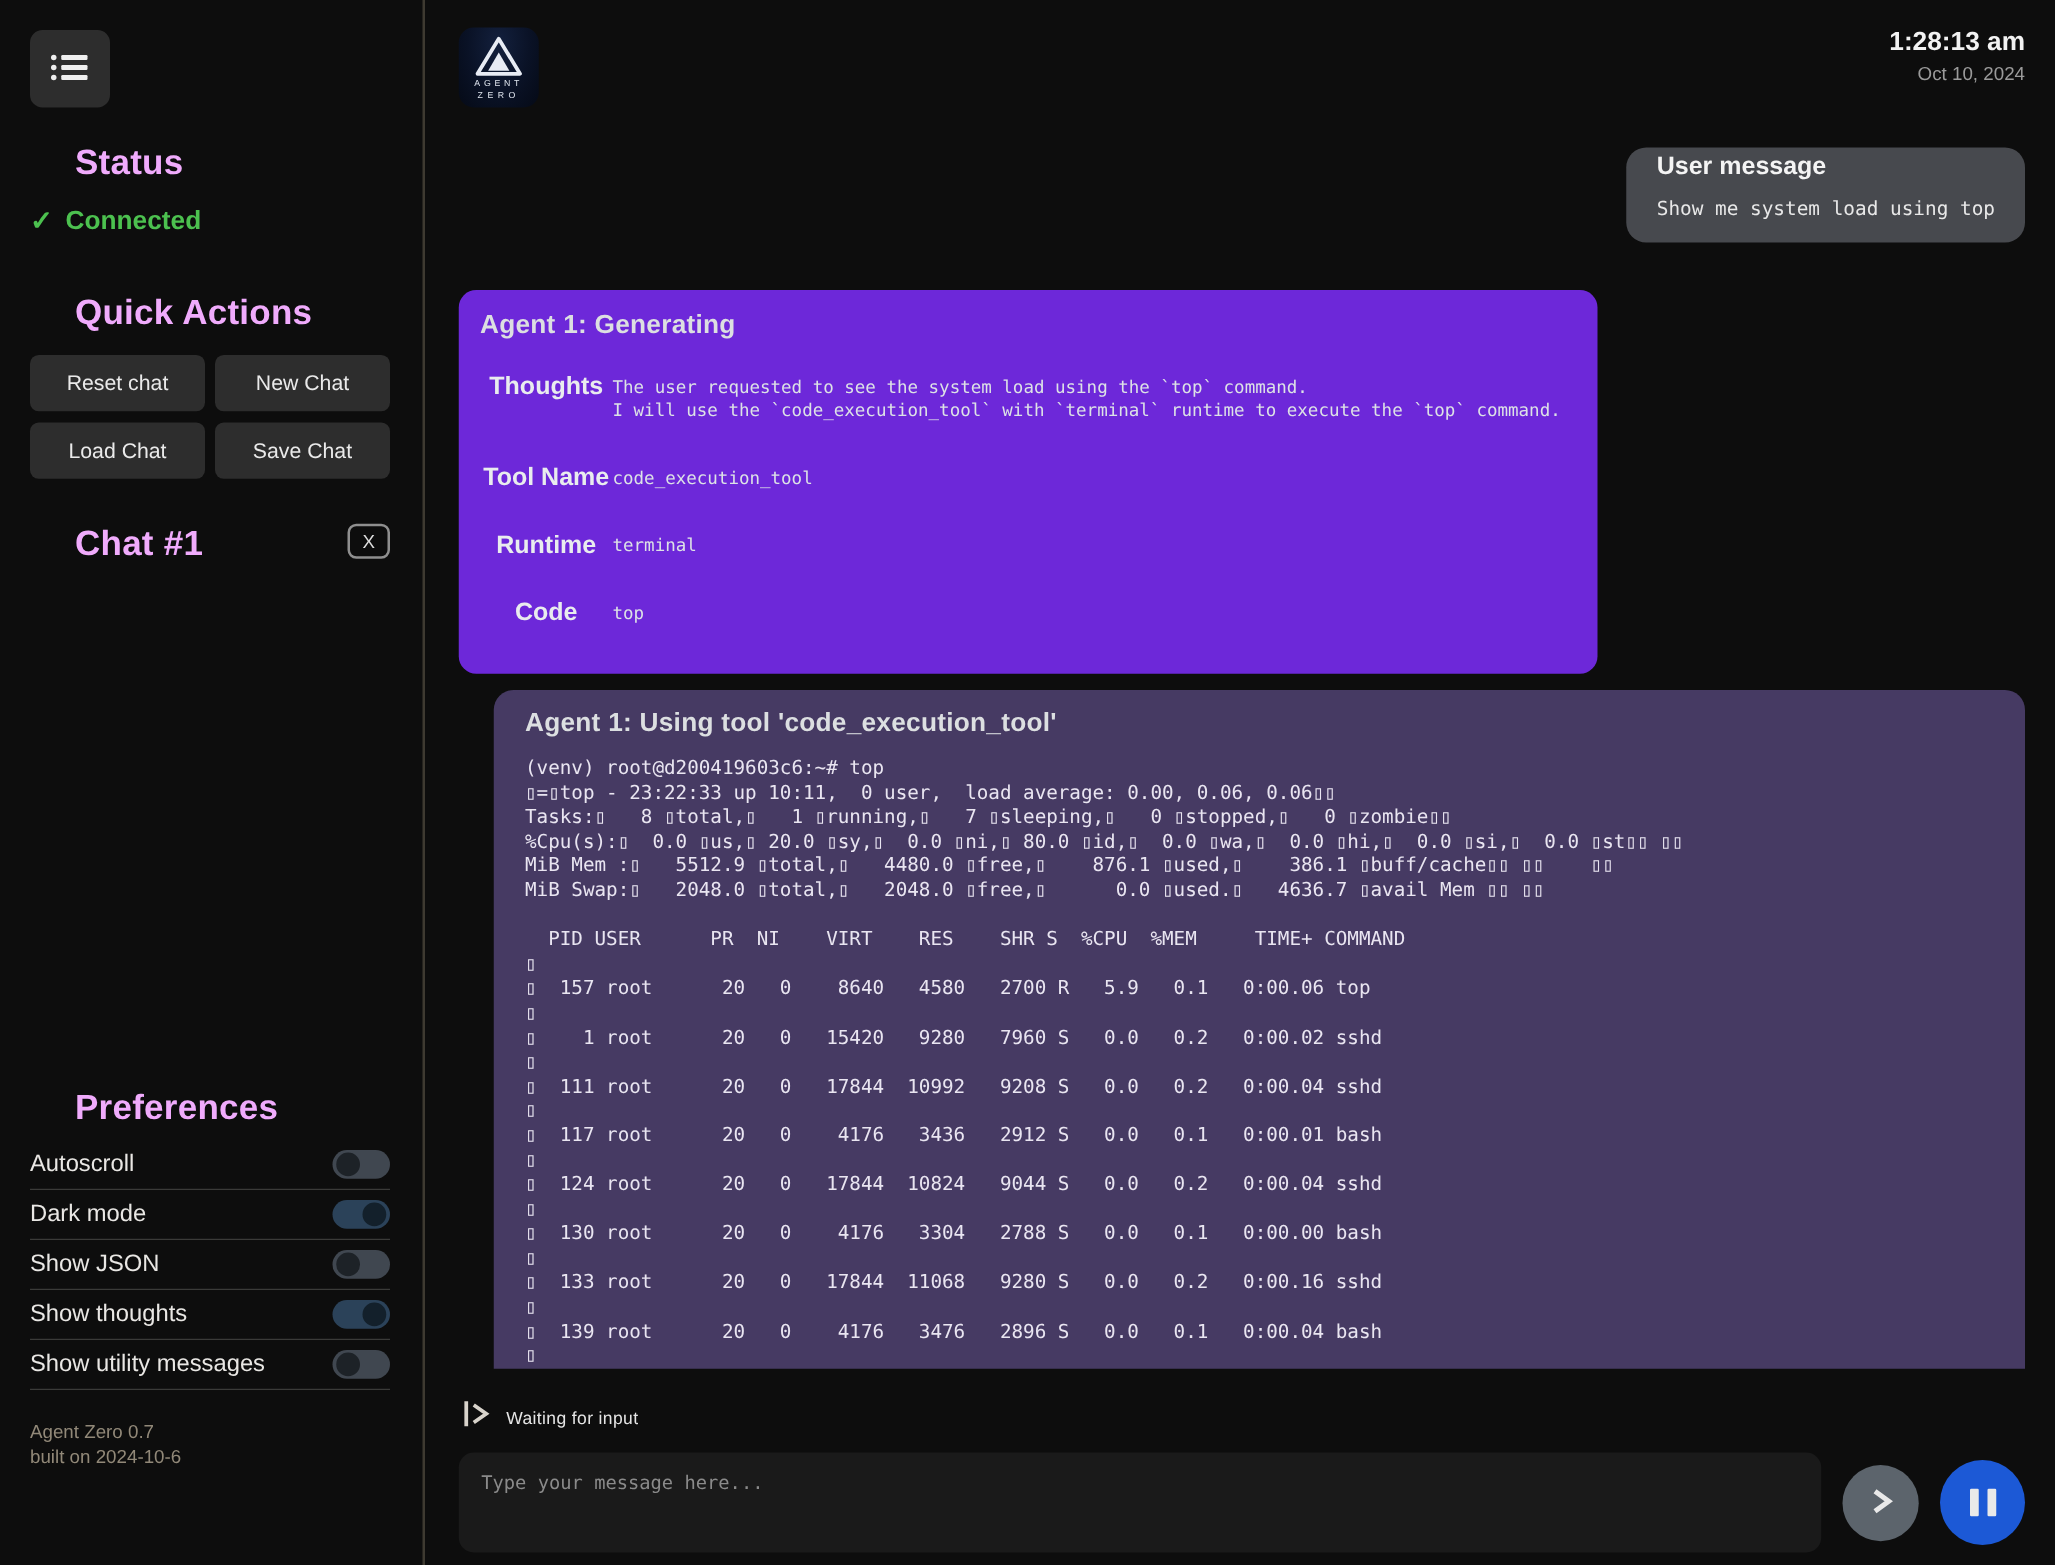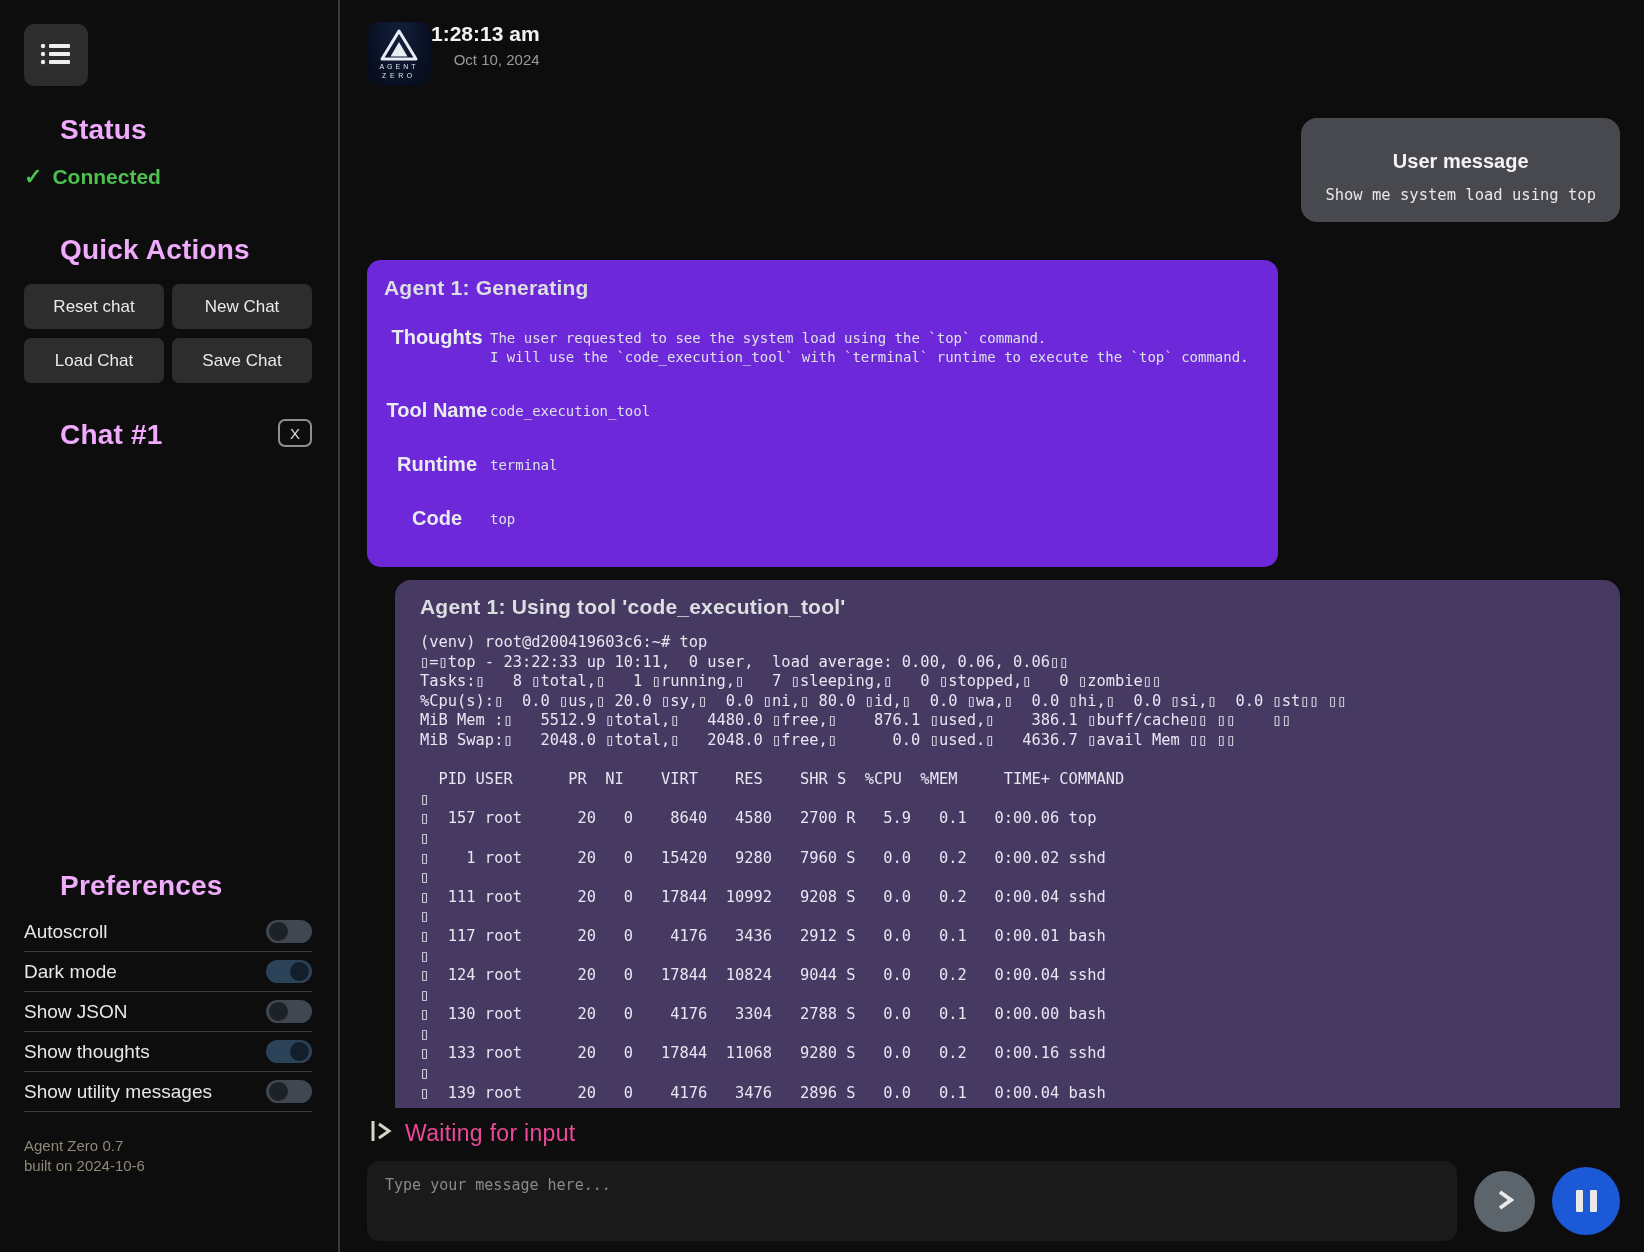--- a/index.html
+++ b/index.html
@@ -64,34 +64,34 @@
   .toggle.on { background:#2b4259; }
   .toggle.on .knob { left:auto; right:3px; background:#13202b; }
   .side-footer { margin-top:24px; font-size:15px; line-height:20px; color:#918878; }
 
   
   .main { flex:1; height:100%; display:flex; flex-direction:column; }
   .chat-scroll {
     height:1108px; overflow:hidden; padding:22px 24px 0 27px;
     display:flex; flex-direction:column;
   }
-  .top-row { display:flex; justify-content:flex-start; align-items:flex-start; }
+  .top-row { display:flex; justify-content:space-between; align-items:flex-start; }
   .logo {
     width:64px; height:64px; border-radius:12px;
     background:radial-gradient(ellipse at 50% 20%, #13203d 0%, #0a1226 55%, #050a16 100%);
     display:flex; align-items:center; justify-content:center;
   }
   .time-box { text-align:right; }
   .time-now { font-size:21px; font-weight:bold; color:#f2f2f2; }
   .time-date { margin-top:5px; font-size:15px; color:#9a9a9a; }
 
   .bubble {
     margin-top:32px; margin-left:auto; width:fit-content; max-width:700px;
-    background:#47494e; border-radius:16px; padding:32px 24px 18px;
-    text-align:center;
+    background:#47494e; border-radius:16px; padding:4px 24px 18px;
+    text-align:left;
   }
   .bubble-title { font-size:20px; font-weight:bold; color:#f4f4f4; }
   .bubble-text {
     margin-top:13px; font-family:"DejaVu Sans Mono", monospace;
     font-size:15.5px; color:#e8e8e8;
   }
 
   .card-gen {
     margin-top:38px; width:911px; background:#6d28d9; border-radius:14px;
     padding:16px 24px 38px 17px;
@@ -114,21 +114,21 @@
     margin-top:14px; font-family:"DejaVu Sans Mono", monospace;
     font-size:15.4px; line-height:19.6px; color:#e9e5f1; white-space:pre;
   }
 
   
   .input-section {
     height:144px; background:#0d0d0d; padding:9px 24px 12px 27px;
     display:flex; flex-direction:column; position:relative; z-index:2;
   }
   .waiting-row { display:flex; align-items:center; gap:12px; margin-left:2px; }
-  .waiting-text { font-size:23px; color:#ec4899; letter-spacing:.3px; }
+  .waiting-text { font-size:14px; color:#e5e5e5; letter-spacing:.3px; }
   .input-row { margin-top:12px; display:flex; align-items:center; gap:17px; }
   .msg-input {
     flex:1; height:80px; background:#1a1a1a; border:none; border-radius:12px;
     resize:none; outline:none; padding:15px 18px;
     font-family:"DejaVu Sans Mono", monospace; font-size:15px; color:#dcdcdc;
   }
   .msg-input::placeholder { color:#8a8a8a; }
   .btn-send {
     width:61px; height:61px; border-radius:50%; background:#5c646c; border:none;
     display:flex; align-items:center; justify-content:center; cursor:pointer; flex:none;

